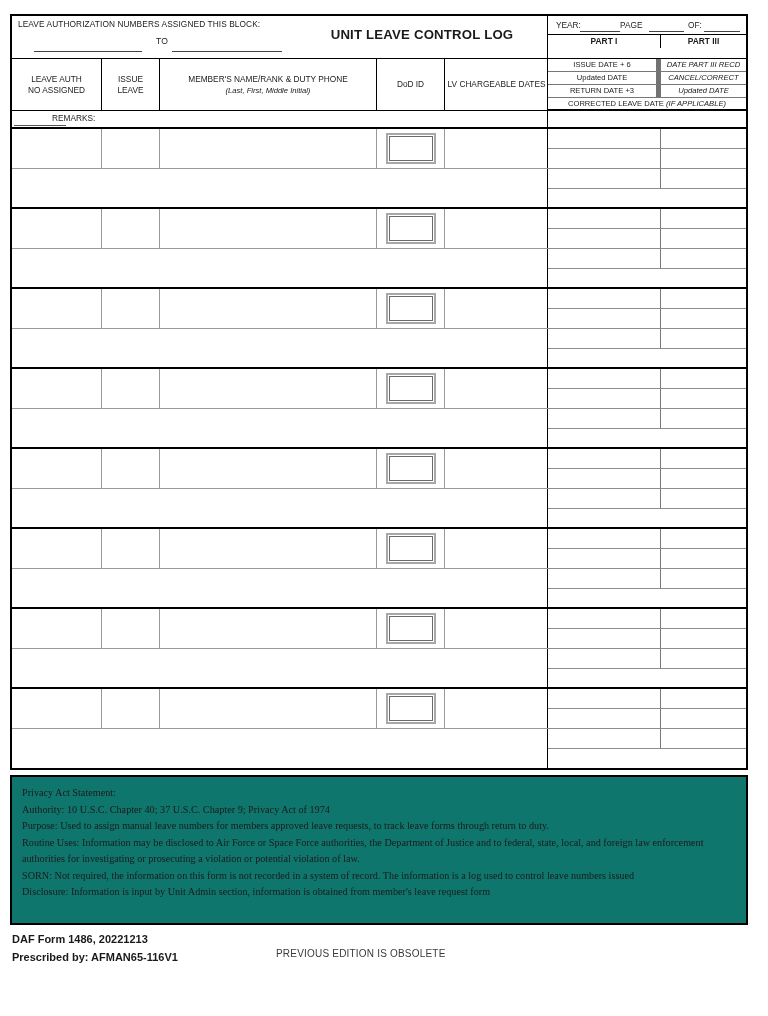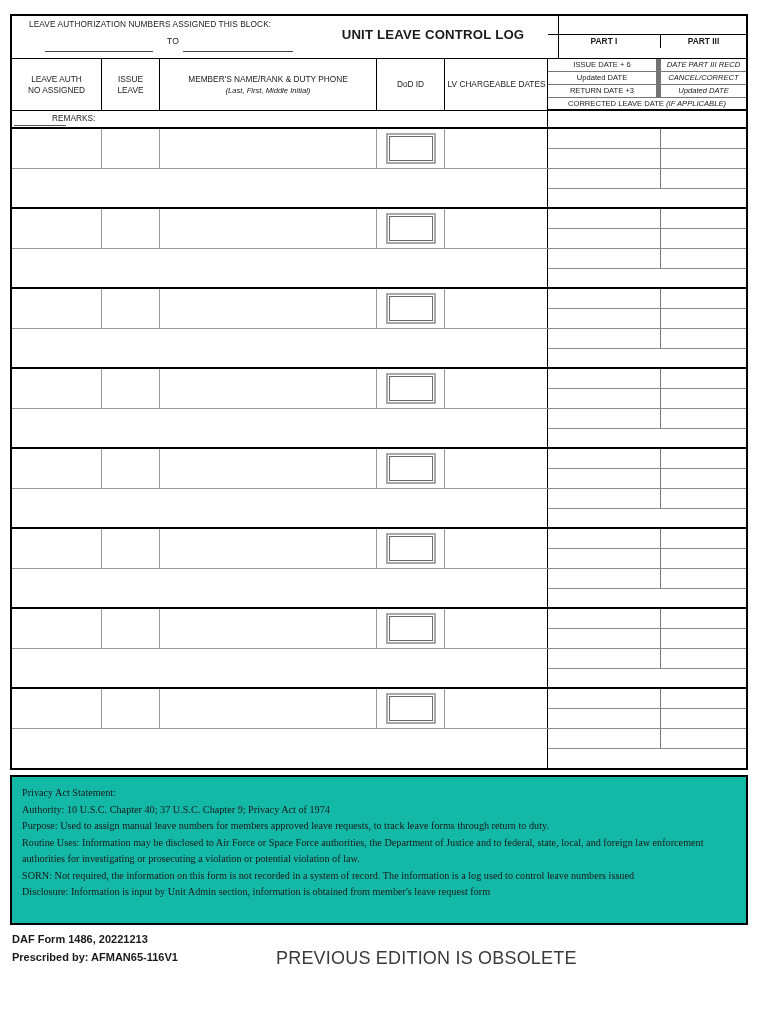--- a/index.html
+++ b/index.html
@@ -43,21 +43,20 @@
     width: 100%;
     height: 42px;
     box-sizing: border-box;
   }
   .hdr-left {
     position: absolute;
     left: 0; top: 0;
     width: 536px; height: 42px;
     box-sizing: border-box;
     border-right: 1px solid #000;
-    margin-left: 11px;
   }
   .lan-label {
     position: absolute;
     left: 6px; top: 3px;
     font-size: 8.3px;
     letter-spacing: .1px;
     white-space: nowrap;
   }
   .to-label {
     position: absolute;
@@ -280,21 +279,21 @@
   .sub .half.a { left: 0; width: 113px; border-right: 1px solid #777; }
   .sub .half.b { left: 113px; width: 85px; }
 
   
   .privacy-box {
     position: absolute;
     left: 10px; top: 775px;
     width: 738px; height: 150px;
     border: 2px solid #000;
     box-sizing: border-box;
-    background: #14b8a6;
+    background: #0f766e;
     padding: 8px 10px 0 10px;
   }
   .pa-line {
     font-family: "Liberation Serif", serif;
     font-size: 10.2px;
     line-height: 16.5px;
     color: #1a1a1a;
     white-space: nowrap;
   }
   .pa-line.wrap { white-space: normal; }
@@ -304,21 +303,21 @@
     position: absolute;
     left: 10px; top: 930px;
     width: 738px; height: 48px;
   }
   .foot-left {
     position: absolute; left: 2px; top: 0;
     font-size: 11px; font-weight: bold; line-height: 18px;
   }
   .foot-center {
     position: absolute; left: 266px; top: 18px;
-    font-size: 18px; letter-spacing: .2px;
+    font-size: 10px; letter-spacing: .2px;
     color: #3a3a3a;
   }
 </style>
 </head>
 <body>
 
 <div id="page">
 
   <div class="form-outer">
 
@@ -327,20 +326,28 @@
       <div class="hdr-left">
         <div class="lan-label">LEAVE AUTHORIZATION NUMBERS ASSIGNED THIS BLOCK:</div>
         <div class="to-label">TO</div>
         <div class="blank-line bl-1"></div>
         <div class="blank-line bl-2"></div>
 
         <div class="form-title">UNIT LEAVE CONTROL LOG</div>
       </div>
 
       <div class="hdr-right">
+        <div class="ypo-row">
+          <span class="ypo-item ypo-year">YEAR:</span>
+          <span class="ypo-item ypo-page">PAGE</span>
+          <span class="ypo-item ypo-of">OF:</span>
+          <span class="ypo-line ypl-1"></span>
+          <span class="ypo-line ypl-2"></span>
+          <span class="ypo-line ypl-3"></span>
+        </div>
 
         <div class="part-head">
           <div class="ph-cell ph-1">PART I</div>
           <div class="ph-cell ph-2">PART III</div>
         </div>
       </div>
     </div>
 
     <div class="part-grid">
       <div class="pg-row r0">

